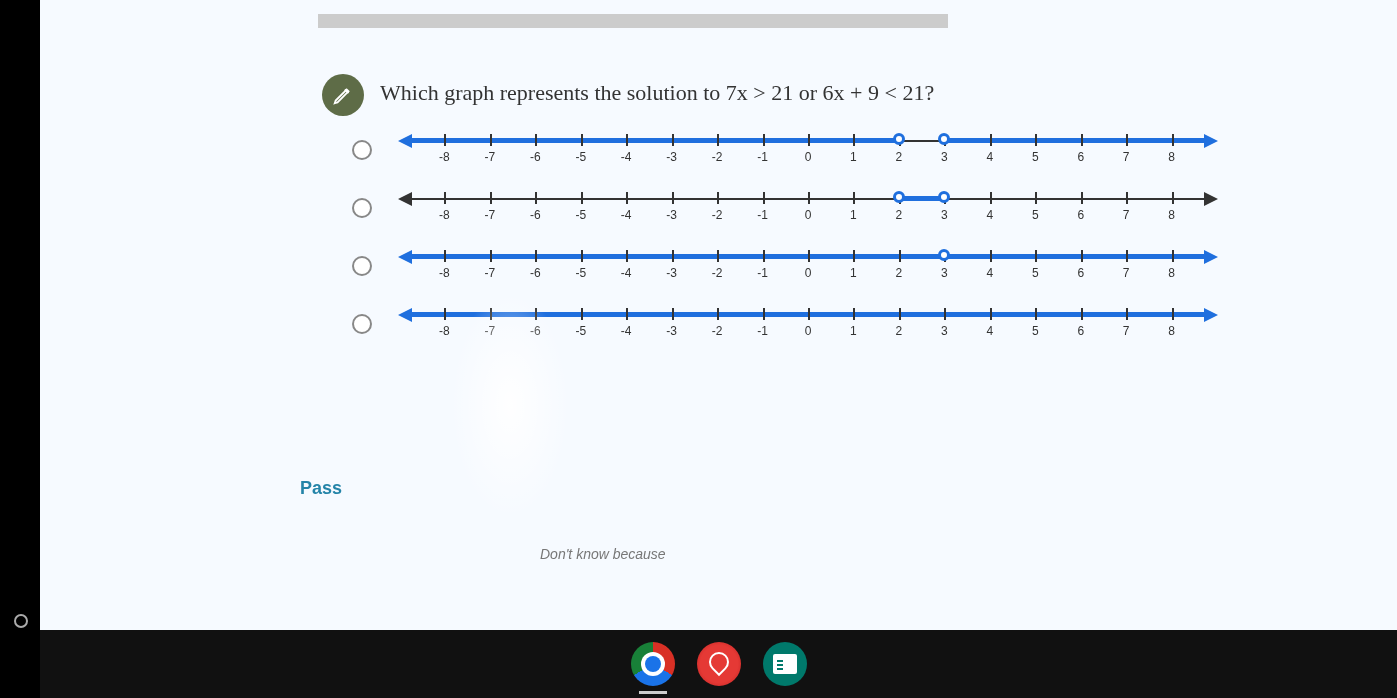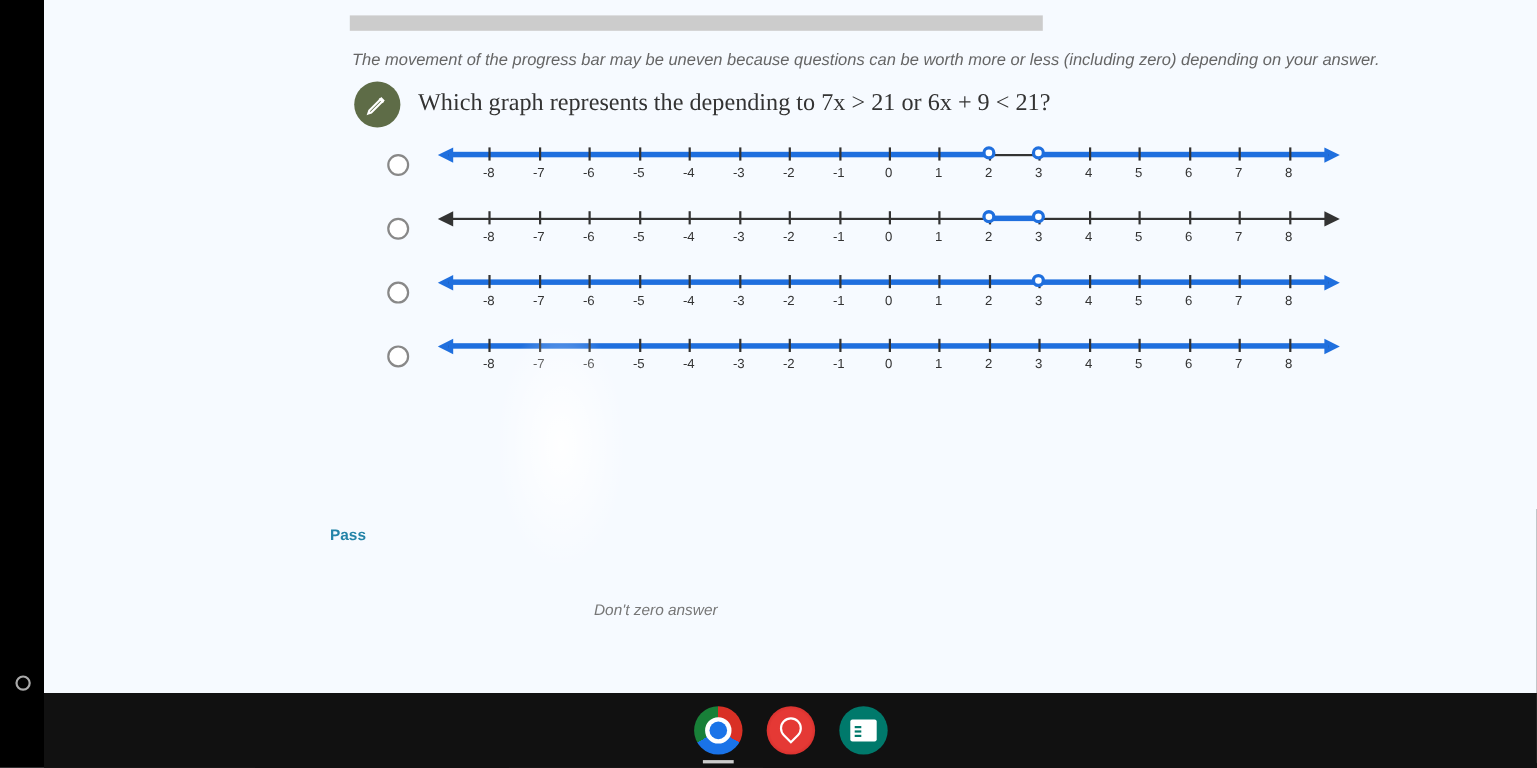--- a/index.html
+++ b/index.html
@@ -58,21 +58,21 @@
       background:#fff; border:3px solid #1f6fde; border-radius:50%;
       transform:translateX(-50%);
     }
     .btns { position:absolute; left:260px; top:478px; display:flex; align-items:center; gap:58px; }
     .submit {
       width:210px; height:48px; background:#2484a8; color:#fff;
       font-family: Arial, sans-serif; font-size:17px; font-weight:600;
       border:none; border-radius:8px; cursor:pointer;
     }
     .pass {
-      font-family: Arial, sans-serif; font-size:14px; font-weight:600;
+      font-family: Arial, sans-serif; font-size:18px; font-weight:600;
       color:#2484a8; background:none; border:none; cursor:pointer;
     }
     .dunno {
       position:absolute; left:500px; top:546px;
       font-family: Arial, sans-serif; font-size:14px; font-style:italic; color:#777;
     }
     .taskbar {
       position:absolute; left:40px; right:0; bottom:0; height:68px;
       background:#111; display:flex; align-items:center; justify-content:center; gap:22px;
     }
@@ -92,30 +92,29 @@
       pointer-events:none;
     }
   </style>
 </head>
 <body>
 
 <div class="camera"></div>
 
 <div class="screen">
   <div class="progress-bar"></div>
-  <div class="hint">The movement of the progress bar may be uneven because questions can be worth more or less (including zero) depending on your answer.</div>
 
   <div class="q-icon">
     <svg viewBox="0 0 24 24" fill="none" stroke="#fff" stroke-width="2">
       <path d="M3 21l3-1 12-12-2-2L4 18l-1 3z"></path>
         <path d="M14 6l4 4"></path>
     </svg>
   </div>
   <div class="question">
-    <span>Which graph represents the depending to </span><span>7x &gt; 21</span><span> or </span><span>6x + 9 &lt; 21</span><span>?</span>
+    <span>Which graph represents the solution to </span><span>7x &gt; 21</span><span> or </span><span>6x + 9 &lt; 21</span><span>?</span>
   </div>
 
   <div class="options" id="options">
       <div class="option-row">
         <div class="radio"></div>
         <div class="numline">
           <div class="arrow-l blue"></div>
           <div class="arrow-r blue"></div>
           <div class="axis"></div>
           <div class="seg-blue" style="left: 0px; width: 490.909px;"></div>
@@ -288,21 +287,21 @@
           <div class="tick-label" style="left: 718.182px;">7</div>
           <div class="tick" style="left: 763.636px;"></div>
           <div class="tick-label" style="left: 763.636px;">8</div>
         </div>
       </div>
     </div>
 
   <div class="btns">
     <button class="pass">Pass</button>
   </div>
-  <div class="dunno">Don't zero answer</div>
+  <div class="dunno">Don't know because</div>
 
   <div class="glare"></div>
 </div>
 
 <div class="taskbar">
   <div class="tb-icon chrome">
       <div class="bar"></div>
     </div>
   <div class="tb-icon paint"></div>
   <div class="tb-icon pres"></div>

